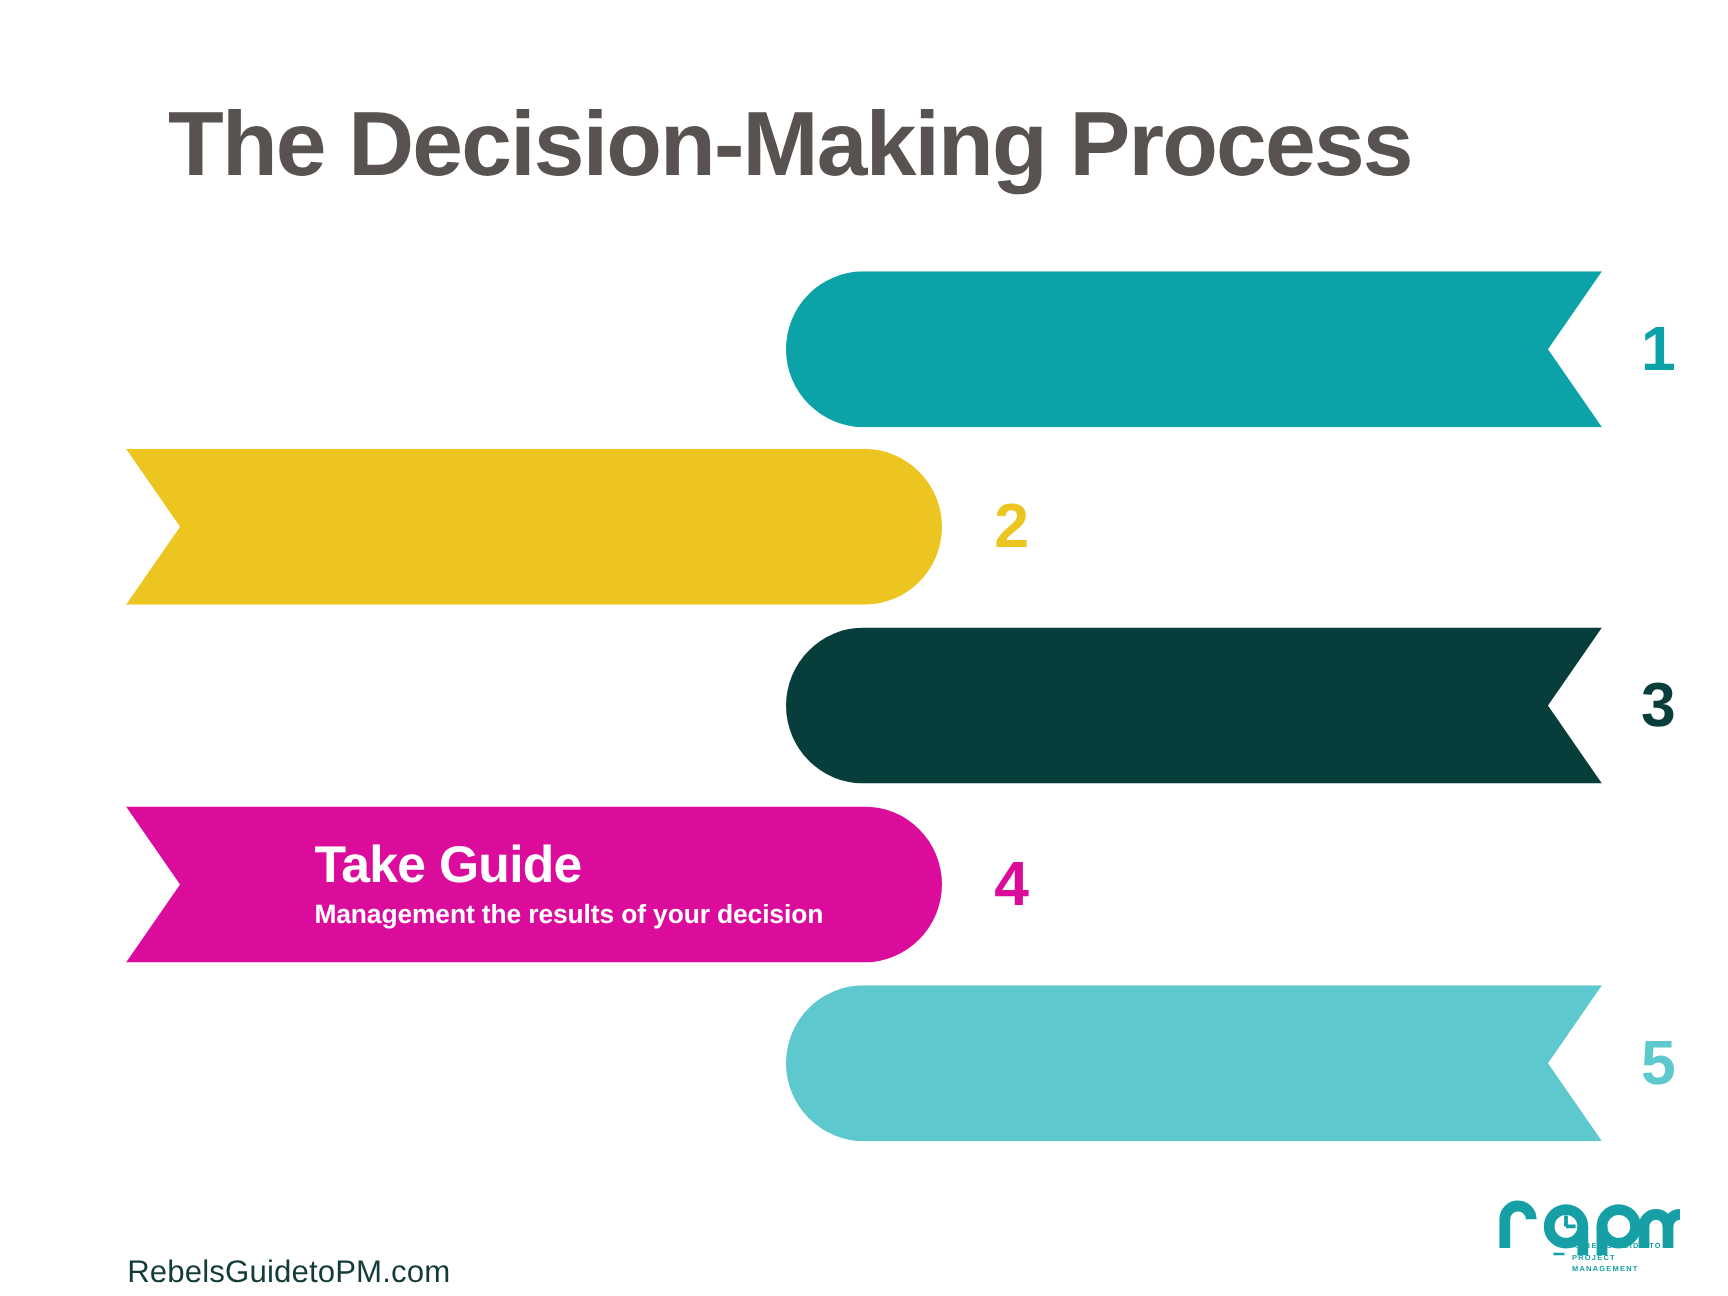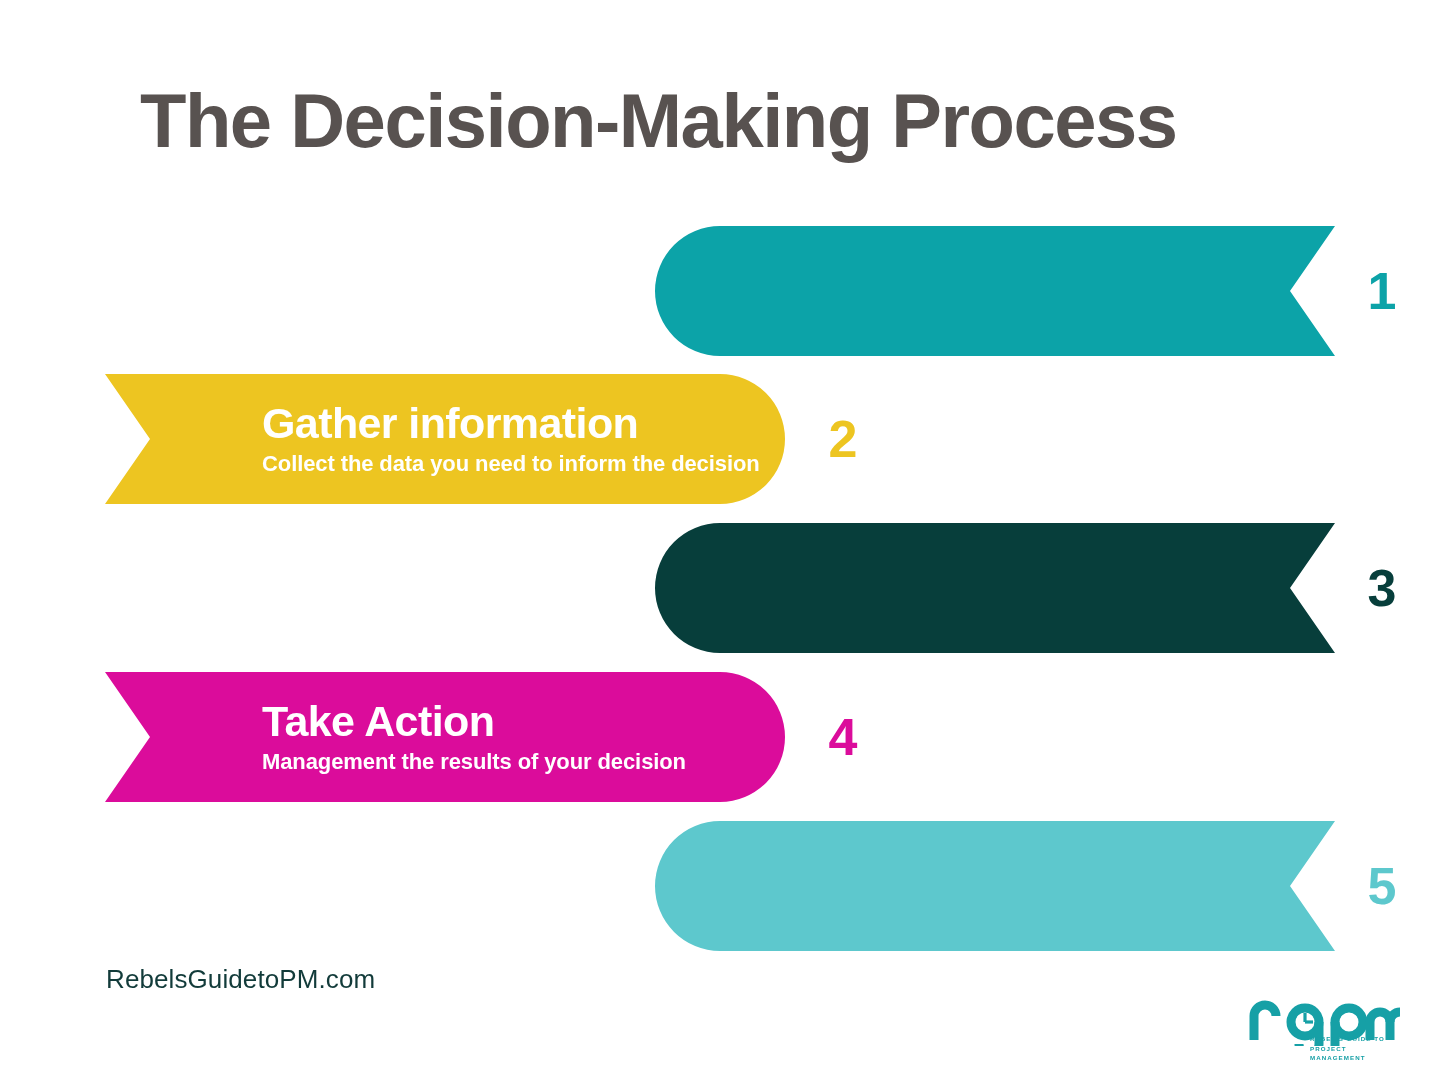--- a/index.html
+++ b/index.html
@@ -102,21 +102,21 @@
   .row5 { top: 821px; }   
   .txt-left  { left: 157px; }   
 
   .circ-right { left: 677px; }  
   .circ-left  { left: 688px; }  
 
   
   .footer-url {
     position: absolute;
     left: 106px;
-    top: 964px;
+    top: 1044px;
     font-size: 26px;
     font-weight: 400;
     color: #123B3A;
     letter-spacing: 0.1px;
   }
 
   .logo-wrap {
     position: absolute;
     left: 1248px;
     top: 998px;
@@ -158,45 +158,41 @@
 
   </div>
 
   <div class="banner row-left row2">
     <svg class="banner-shape" viewBox="0 0 680 130" preserveAspectRatio="none">
       <path id="shape2" d="M615,0 H0 L45,65 L0,130 H615 A65,65 0 0 0 615,0 Z" fill="#EDC521"></path>
     </svg>
     <div class="num-circle circ-left" style="color: rgb(237, 197, 33);">
       <span>2</span>
     </div>
-    <div class="banner-text txt-left">
-      <div class="banner-heading">Gather information</div>
-      <div class="banner-sub">Collect the data you need to inform the decision</div>
-    </div>
   </div>
 
   <div class="banner row-right row3">
     <svg class="banner-shape" viewBox="0 0 680 130" preserveAspectRatio="none">
       <path id="shape3" d="M65,0 H680 L635,65 L680,130 H65 A65,65 0 0 1 65,0 Z" fill="#073E3B"></path>
     </svg>
     <div class="num-circle circ-right" style="color: rgb(7, 62, 59);">
       <span>3</span>
     </div>
 
   </div>
 
   <div class="banner row-left row4">
     <svg class="banner-shape" viewBox="0 0 680 130" preserveAspectRatio="none">
       <path id="shape4" d="M615,0 H0 L45,65 L0,130 H615 A65,65 0 0 0 615,0 Z" fill="#DB0C9B"></path>
     </svg>
     <div class="num-circle circ-left" style="color: rgb(219, 12, 155);">
       <span>4</span>
     </div>
     <div class="banner-text txt-left">
-      <div class="banner-heading">Take Action</div>
+      <div class="banner-heading">Take Guide</div>
       <div class="banner-sub">Management the results of your decision</div>
     </div>
   </div>
 
   <div class="banner row-right row5">
     <svg class="banner-shape" viewBox="0 0 680 130" preserveAspectRatio="none">
       <path id="shape5" d="M65,0 H680 L635,65 L680,130 H65 A65,65 0 0 1 65,0 Z" fill="#5DC8CD"></path>
     </svg>
     <div class="num-circle circ-right" style="color: rgb(93, 200, 205);">
       <span>5</span>

